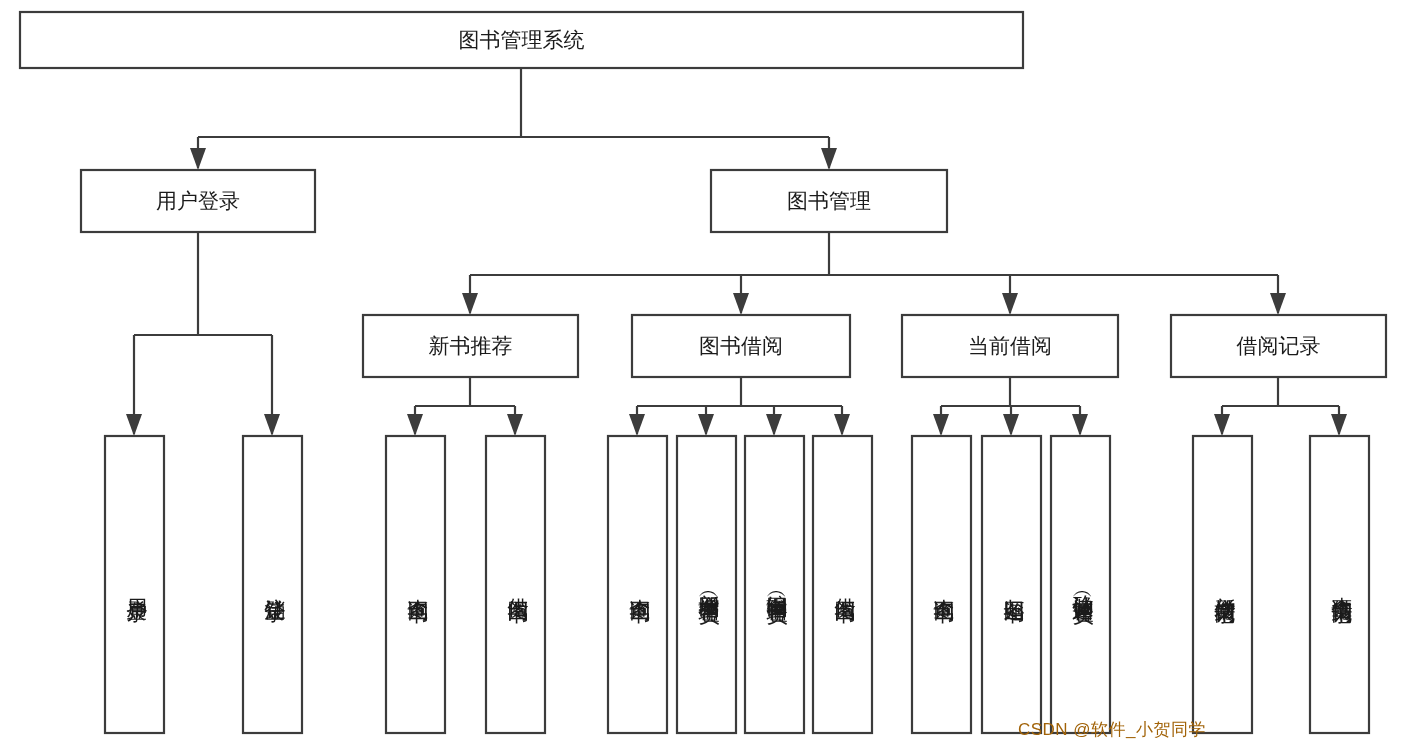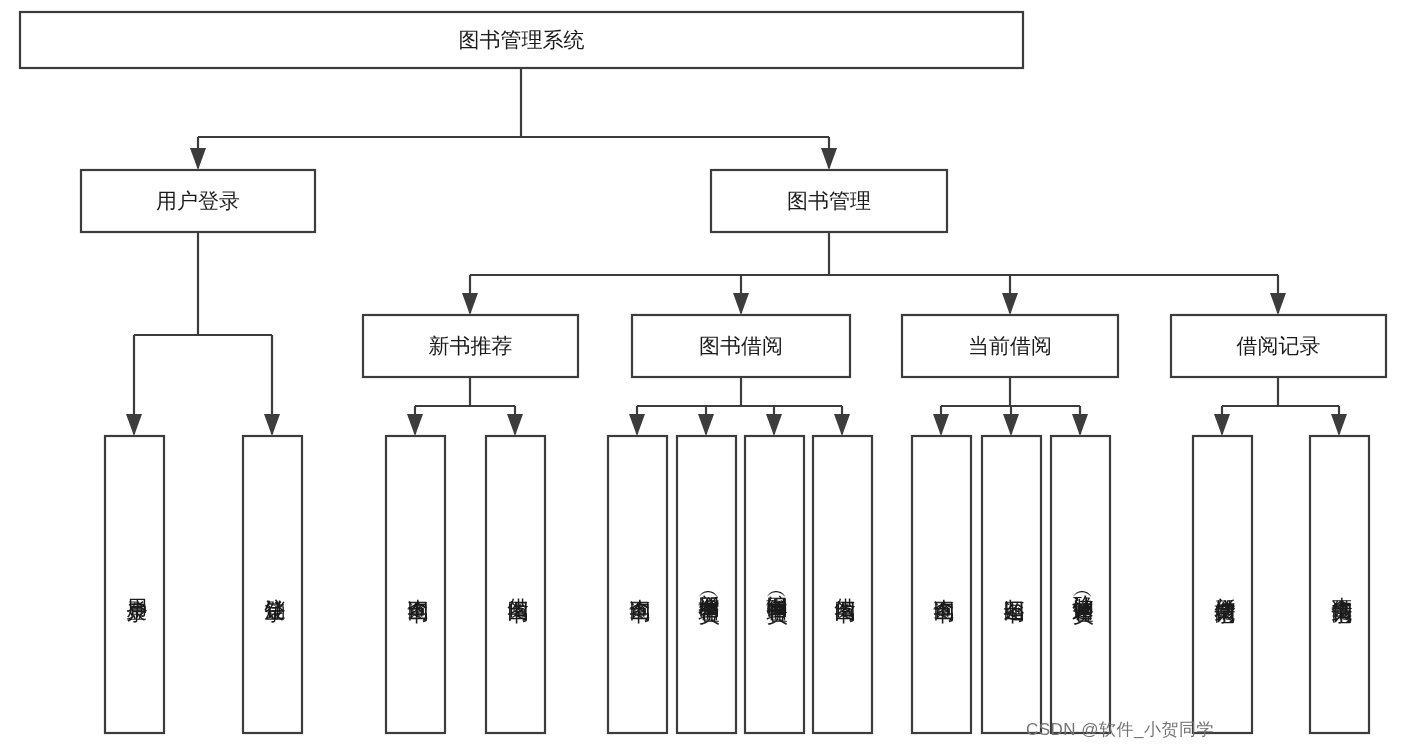--- a/index.html
+++ b/index.html
@@ -54,25 +54,25 @@
     stroke-width: 2.2;
     fill: none;
     stroke-linecap: butt;
   }
   .arrow-head {
     fill: #3c3c3c;
     stroke: none;
   }
   .watermark-text {
     position: absolute;
-    right: 12px;
+    right: 20px;
     bottom: 6px;
     font-family: "Liberation Sans", "DejaVu Sans", sans-serif;
     font-size: 17px;
-    color: #737373;
+    color: #a16207;
     white-space: nowrap;
     user-select: none;
     letter-spacing: 0.5px;
   }
 </style>
 </head>
 <body>
 
 <div id="diagram-root">
 

